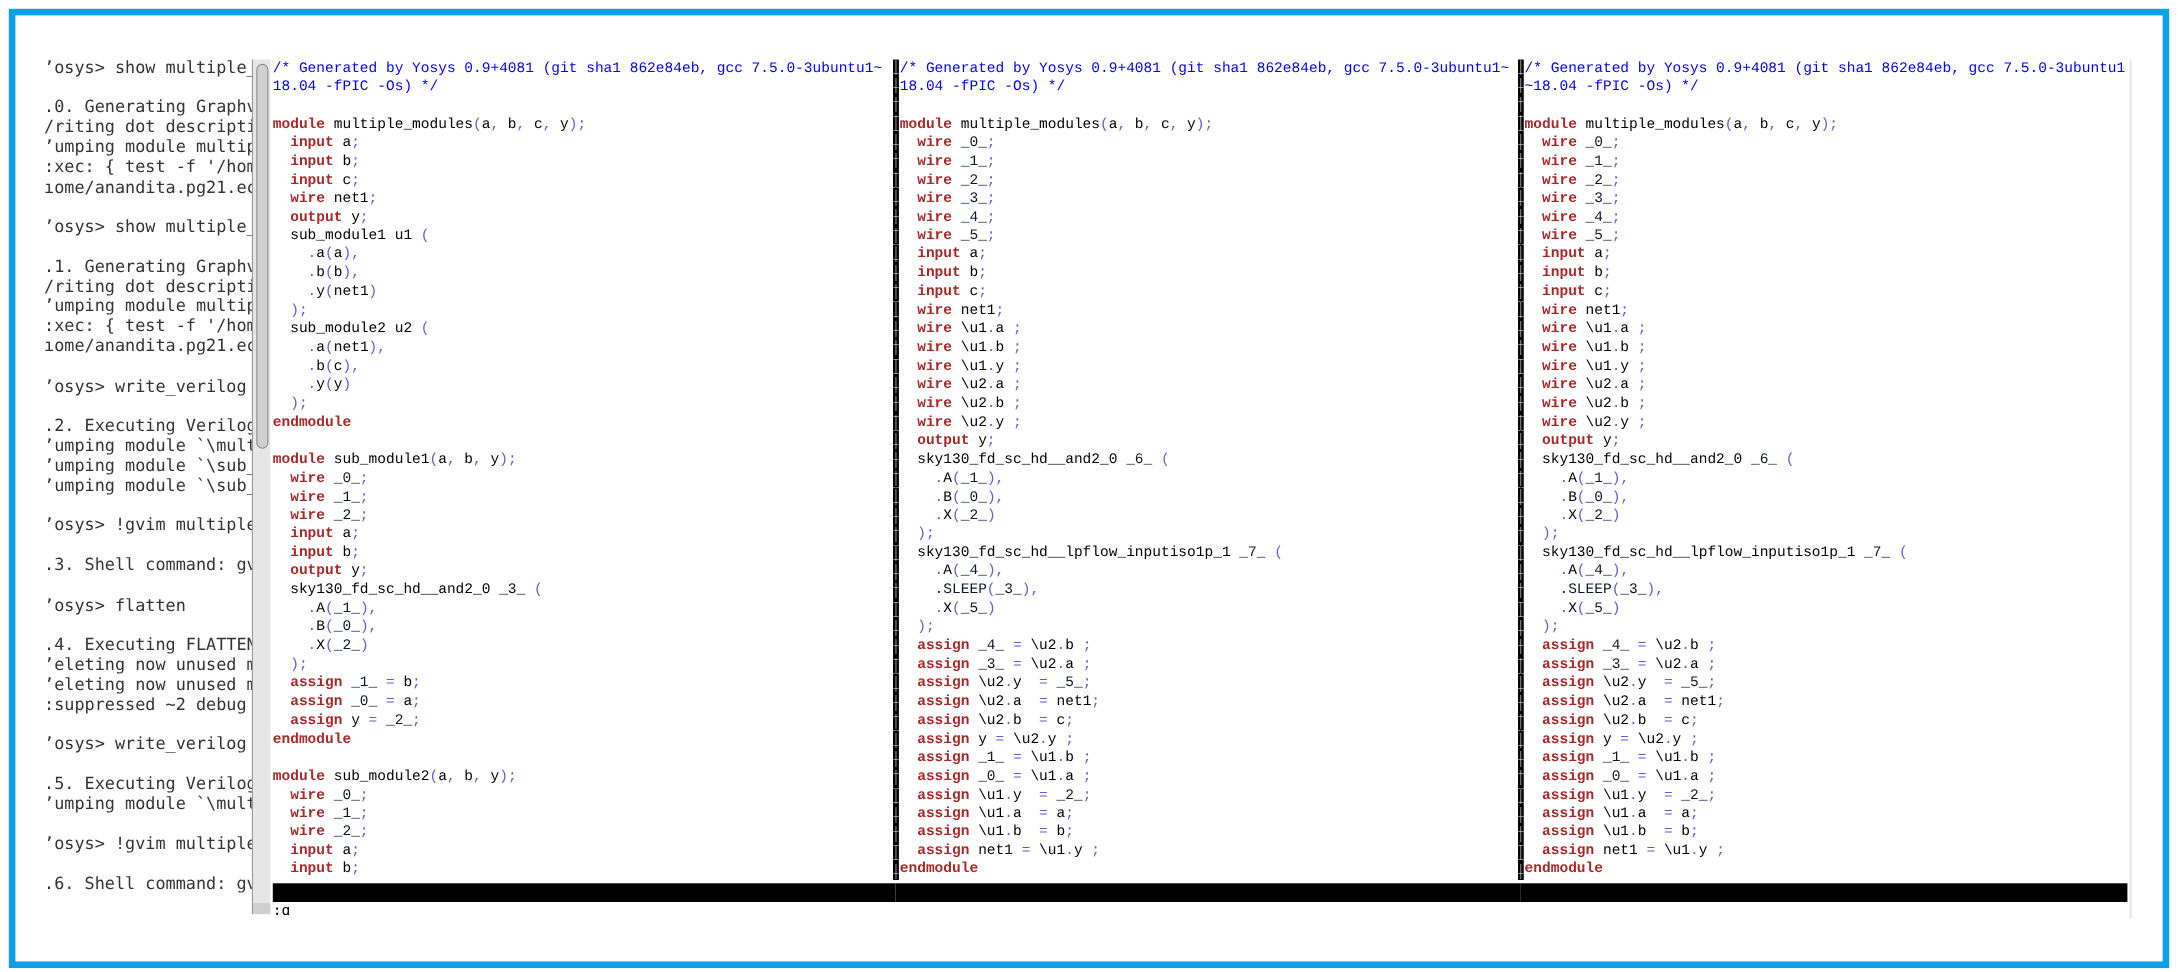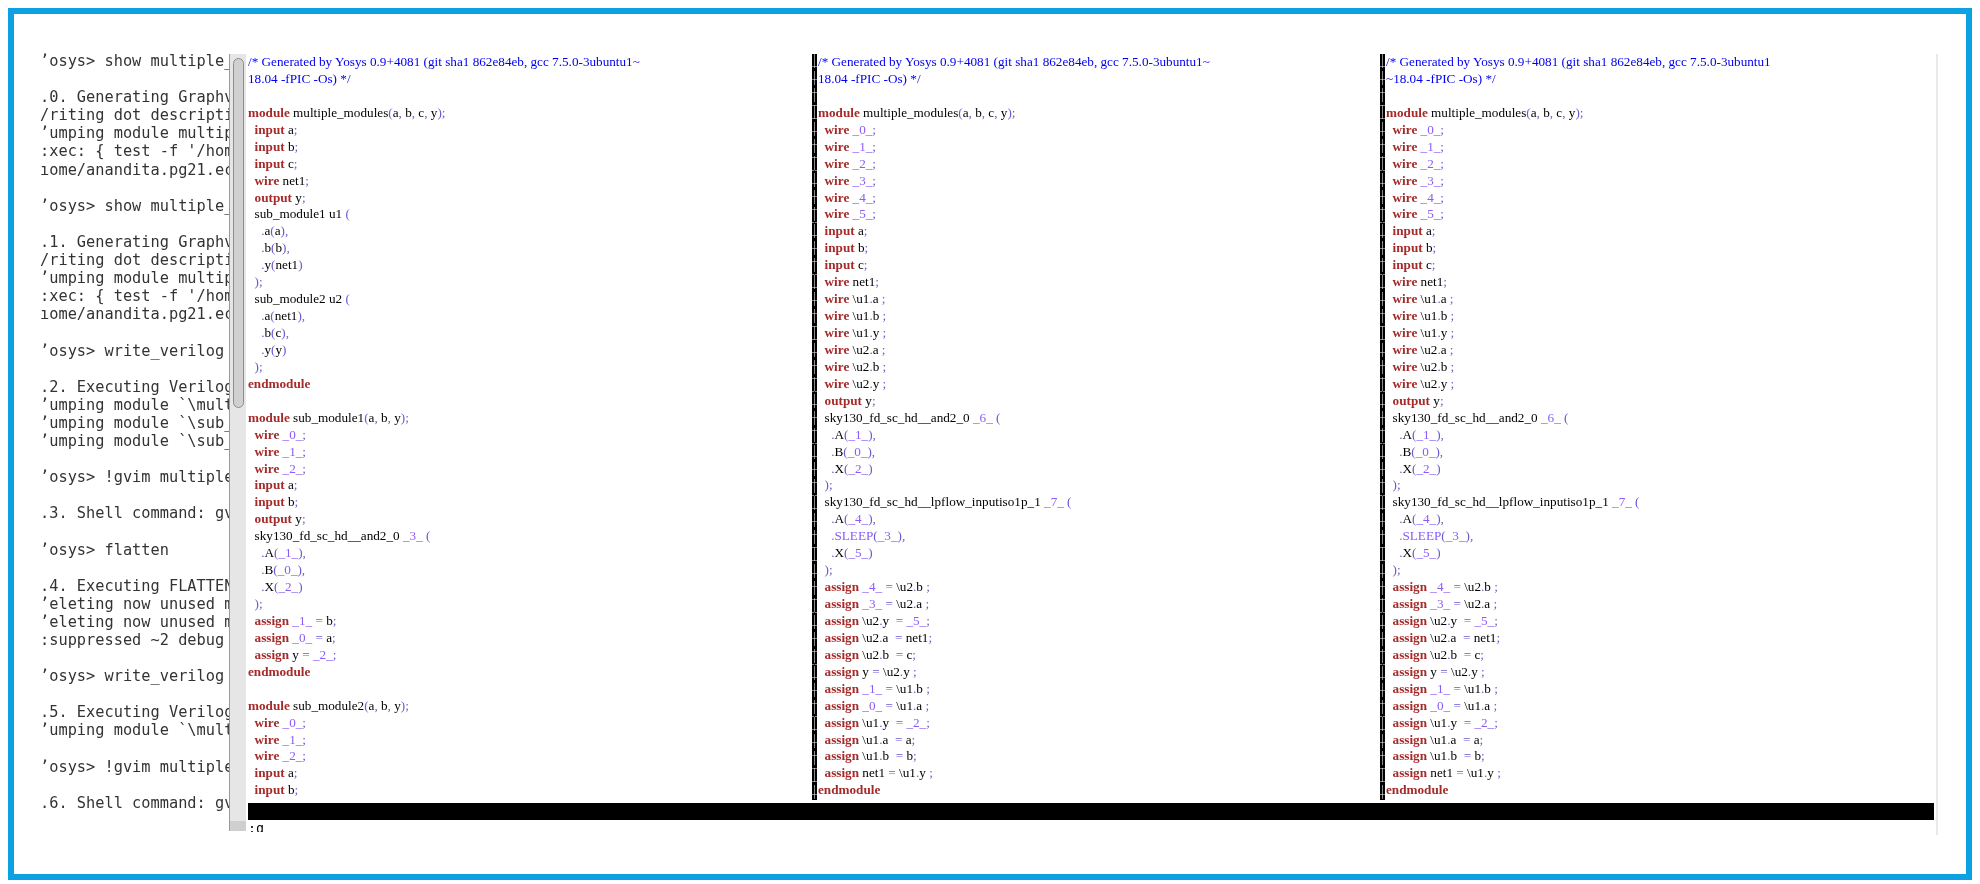--- a/index.html
+++ b/index.html
@@ -12,37 +12,37 @@
               font-family:"DejaVu Sans Mono", monospace; font-size:15.3px; line-height:18.1px; color:#333333; white-space:pre; }
   .terminal .tl { height:18.1px; overflow:hidden; }
   .term-scroll { position:absolute; left:229px; top:54px; width:16px; height:777px; background:#e6e6e6;
                  border-left:1px solid #9a9a9a; }
   .term-scroll .thumb { position:absolute; left:3px; top:4px; width:9px; height:348px; background:#d0d0d0;
                         border:1px solid #8d8d8d; border-radius:6px; }
   .term-scroll .bot { position:absolute; left:0; bottom:0; width:16px; height:10px; background:#cfcfcf; }
   
   .vim { position:absolute; left:246px; top:54px; width:1692px; height:778px; background:#ffffff; overflow:hidden; }
   .pane { position:absolute; top:0; height:746px; overflow:hidden;
-          font-family:Liberation Serif, serif; font-size:13.2px; line-height:16.95px; white-space:pre; color:#000; }
+          font-family:Liberation Mono, monospace; font-size:13.2px; line-height:16.95px; white-space:pre; color:#000; }
   .pane .ln { height:16.95px; overflow:hidden; }
   .sep { position:absolute; top:0; width:5px; height:746px; background:#000;
          background-image:repeating-linear-gradient(to bottom,#000 0,#000 12px,#7a7a7a 12px,#7a7a7a 13px); }
   .sep::after { content:""; position:absolute; left:2px; top:0; width:1px; height:100%;
                 background:repeating-linear-gradient(to bottom,#ffffff 0,#ffffff 14px,#000 14px,#000 17px); opacity:0.55; }
   .status { position:absolute; top:749px; height:17px; background:#000; color:#ffffff;
             font-family:"DejaVu Sans Mono", monospace; font-size:13.2px; line-height:17px; white-space:pre; overflow:hidden; }
   .status.active { font-weight:bold; }
   .cmdline { position:absolute; left:2px; top:766px; height:12px; overflow:hidden;
              font-size:13.2px; line-height:17px; color:#000; white-space:pre; }
   .vim-right-edge { position:absolute; left:1936px; top:54px; width:2px; height:781px; background:#ece8ea; }
   
   .c { color:#0000ee; }          
   .k { color:#a52a2a; font-weight:bold; }  
   .p { color:#6a5acd; }          
-  .i { color:#8b5cf6; }          
+  .i { color:#0f172a; }          
   .t { color:#000000; }
 </style>
 </head>
 <body>
 
 <div class="frame"></div>
 
 <div class="terminal" id="terminal"><div class="tl">ʼosys&gt; show multiple_</div><div class="tl">&nbsp;</div><div class="tl">.0. Generating Graphv</div><div class="tl">/riting dot descripti</div><div class="tl">ʼumping module multip</div><div class="tl">:xec: { test -f '/hom</div><div class="tl">ıome/anandita.pg21.ec</div><div class="tl">&nbsp;</div><div class="tl">ʼosys&gt; show multiple_</div><div class="tl">&nbsp;</div><div class="tl">.1. Generating Graphv</div><div class="tl">/riting dot descripti</div><div class="tl">ʼumping module multip</div><div class="tl">:xec: { test -f '/hom</div><div class="tl">ıome/anandita.pg21.ec</div><div class="tl">&nbsp;</div><div class="tl">ʼosys&gt; write_verilog </div><div class="tl">&nbsp;</div><div class="tl">.2. Executing Verilog</div><div class="tl">ʼumping module `\mult</div><div class="tl">ʼumping module `\sub_</div><div class="tl">ʼumping module `\sub_</div><div class="tl">&nbsp;</div><div class="tl">ʼosys&gt; !gvim multiple</div><div class="tl">&nbsp;</div><div class="tl">.3. Shell command: gv</div><div class="tl">&nbsp;</div><div class="tl">ʼosys&gt; flatten</div><div class="tl">&nbsp;</div><div class="tl">.4. Executing FLATTEN</div><div class="tl">ʼeleting now unused m</div><div class="tl">ʼeleting now unused m</div><div class="tl">:suppressed ~2 debug </div><div class="tl">&nbsp;</div><div class="tl">ʼosys&gt; write_verilog </div><div class="tl">&nbsp;</div><div class="tl">.5. Executing Verilog</div><div class="tl">ʼumping module `\mult</div><div class="tl">&nbsp;</div><div class="tl">ʼosys&gt; !gvim multiple</div><div class="tl">&nbsp;</div><div class="tl">.6. Shell command: gv</div><div class="tl">&nbsp;</div><div class="tl">       </div></div>
 <div class="term-scroll">
   <div class="thumb"></div>

